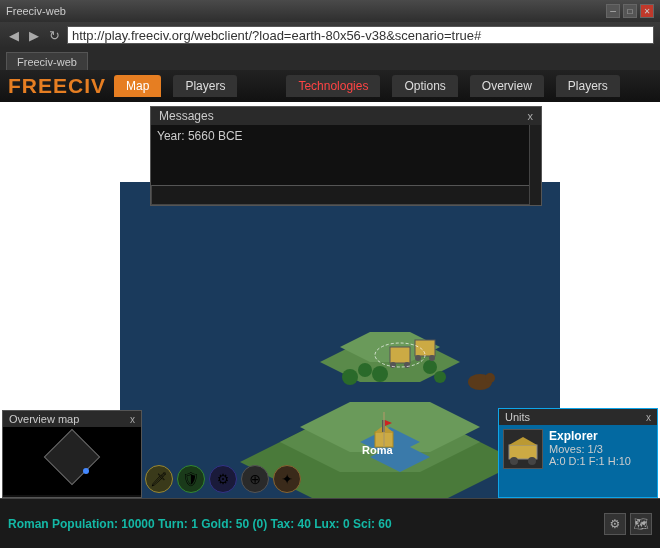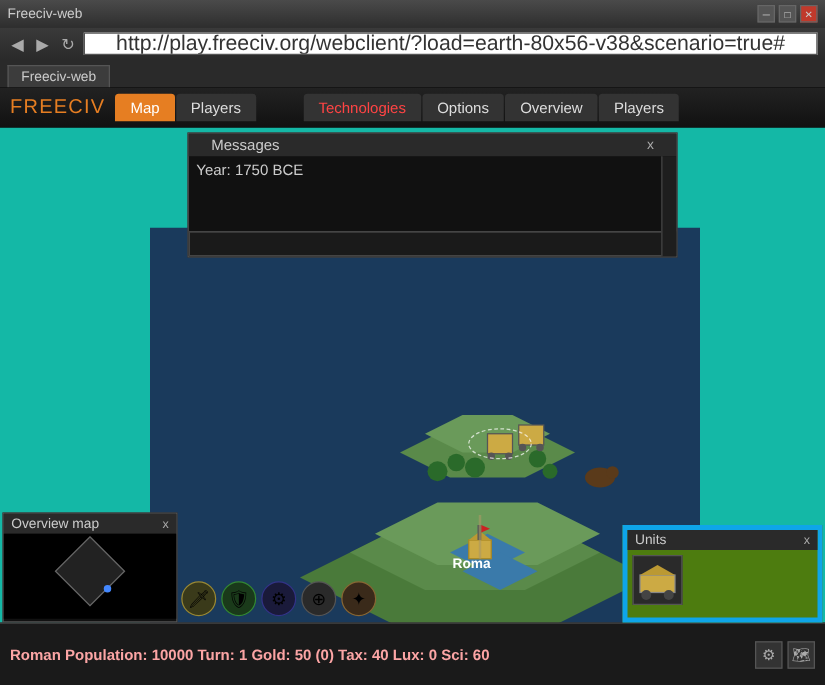--- a/index.html
+++ b/index.html
@@ -56,24 +56,23 @@
       color: #aaa;
       font-size: 13px;
       cursor: pointer;
       padding: 0 3px;
     }
     .address-bar {
       flex: 1;
       height: 18px;
       background: #fff;
       border: 1px solid #555;
-      font-size: 17px;
+      font-size: 13px;
       color: #333;
       padding: 0 4px;
-      text-align: center;
     }
     .browser-tab-bar {
       background: #2a2a2a;
       height: 22px;
       display: flex;
       align-items: flex-end;
       padding: 0 6px;
     }
     .browser-tab {
       background: #3c3c3c;
@@ -105,29 +104,29 @@
       right: 0;
       height: 32px;
       background: linear-gradient(to bottom, #222, #111);
       display: flex;
       align-items: center;
       padding: 0 8px;
       z-index: 10;
     }
     .game-logo {
       color: #fff;
-      font-size: 16px;
-      font-weight: normal;
+      font-size: 21px;
+      font-weight: bold;
       letter-spacing: 1px;
       margin-right: 8px;
     }
     .game-logo span { color: #e67e22; }
     .nav-tabs {
       display: flex;
-      gap: 1px;
+      gap: 12px;
     }
     .nav-tab {
       padding: 4px 12px;
       font-size: 12px;
       color: #ddd;
       cursor: pointer;
       border-radius: 3px 3px 0 0;
       background: #333;
     }
     .nav-tab.active { background: #e67e22; color: #fff; }
@@ -147,21 +146,21 @@
       position: absolute;
       top: 36px;
       left: 150px;
       width: 392px;
       background: #111;
       border: 1px solid #555;
       z-index: 10;
     }
     .messages-header {
       background: #2a2a2a;
-      padding: 2px 18px;
+      padding: 2px 8px;
       color: #ccc;
       font-size: 12px;
       display: flex;
       justify-content: space-between;
       align-items: center;
       text-align: center;
     }
     .messages-close {
       color: #aaa;
       cursor: pointer;
@@ -193,21 +192,21 @@
       padding: 2px 4px;
     }
 
     
     .map-area {
       position: absolute;
       top: 32px;
       left: 0;
       right: 0;
       bottom: 0;
-      background: #14b8a6;
+      background: #ffffff;
     }
 
     
     .iso-map {
       position: absolute;
       top: 80px;
       left: 120px;
       width: 440px;
       height: 340px;
     }
@@ -268,23 +267,23 @@
       background: #4488ff;
       border-radius: 50%;
     }
 
     
     .units-panel {
       position: absolute;
       bottom: 50px;
       right: 2px;
       width: 160px;
-      height: 78px;
-      background: #4d7c0f;
-      border: 4px solid #0ea5e9;
+      height: 90px;
+      background: #0369a1;
+      border: 1px solid #0ea5e9;
       z-index: 10;
     }
     .units-header {
       background: #2a2a2a;
       padding: 2px 6px;
       color: #ccc;
       font-size: 11px;
       display: flex;
       justify-content: space-between;
       align-items: center;
@@ -330,21 +329,21 @@
       right: 0;
       height: 50px;
       background: #1a1a1a;
       border-top: 1px solid #444;
       display: flex;
       align-items: center;
       justify-content: space-between;
       padding: 0 8px;
     }
     .status-text {
-      color: #fca5a5;
+      color: #14b8a6;
       font-size: 12px;
       font-weight: bold;
     }
     .status-icons {
       display: flex;
       gap: 4px;
     }
     .status-icon-btn {
       width: 22px;
       height: 22px;
@@ -475,21 +474,21 @@
       <div class="city-unit-icon" style="background:#3a2a1a; border-color:#886633;">✦</div>
     </div>
   </div>
 
   <div class="messages-panel">
     <div class="messages-header">
       <span>Messages</span>
       <span class="messages-close">x</span>
     </div>
     <div class="messages-body">
-      <span>Year: 1750 BCE</span>
+      <span>Year: 5660 BCE</span>
     </div>
     <div class="messages-scrollbar"></div>
     <input class="messages-input" type="text" placeholder="" style="">
   </div>
 
   <div class="overview-map">
     <div class="overview-header">
       <span>Overview map</span>
       <span class="overview-close">x</span>
     </div>
@@ -506,20 +505,25 @@
     </div>
     <div class="units-body">
       <div class="unit-icon">
         <svg width="36" height="36" viewBox="0 0 36 36">
           <rect x="4" y="14" width="28" height="14" fill="#ccaa44" stroke="#888" stroke-width="1"></rect>
           <polygon points="4,14 18,6 32,14" fill="#bb9933"></polygon>
           <circle cx="9" cy="30" r="4" fill="#444"></circle>
           <circle cx="27" cy="30" r="4" fill="#444"></circle>
         </svg>
       </div>
+      <div class="unit-info">
+        <div class="unit-name">Explorer</div>
+        <div>Moves: 1/3</div>
+        <div>A:0 D:1 F:1 H:10</div>
+      </div>
     </div>
   </div>
 
   <div class="status-bar">
     <span class="status-text">Roman  Population: 10000  Turn: 1  Gold: 50 (0)  Tax: 40  Lux: 0  Sci: 60</span>
     <div class="status-icons">
       <div class="status-icon-btn">⚙</div>
       <div class="status-icon-btn">🗺</div>
     </div>
   </div>

